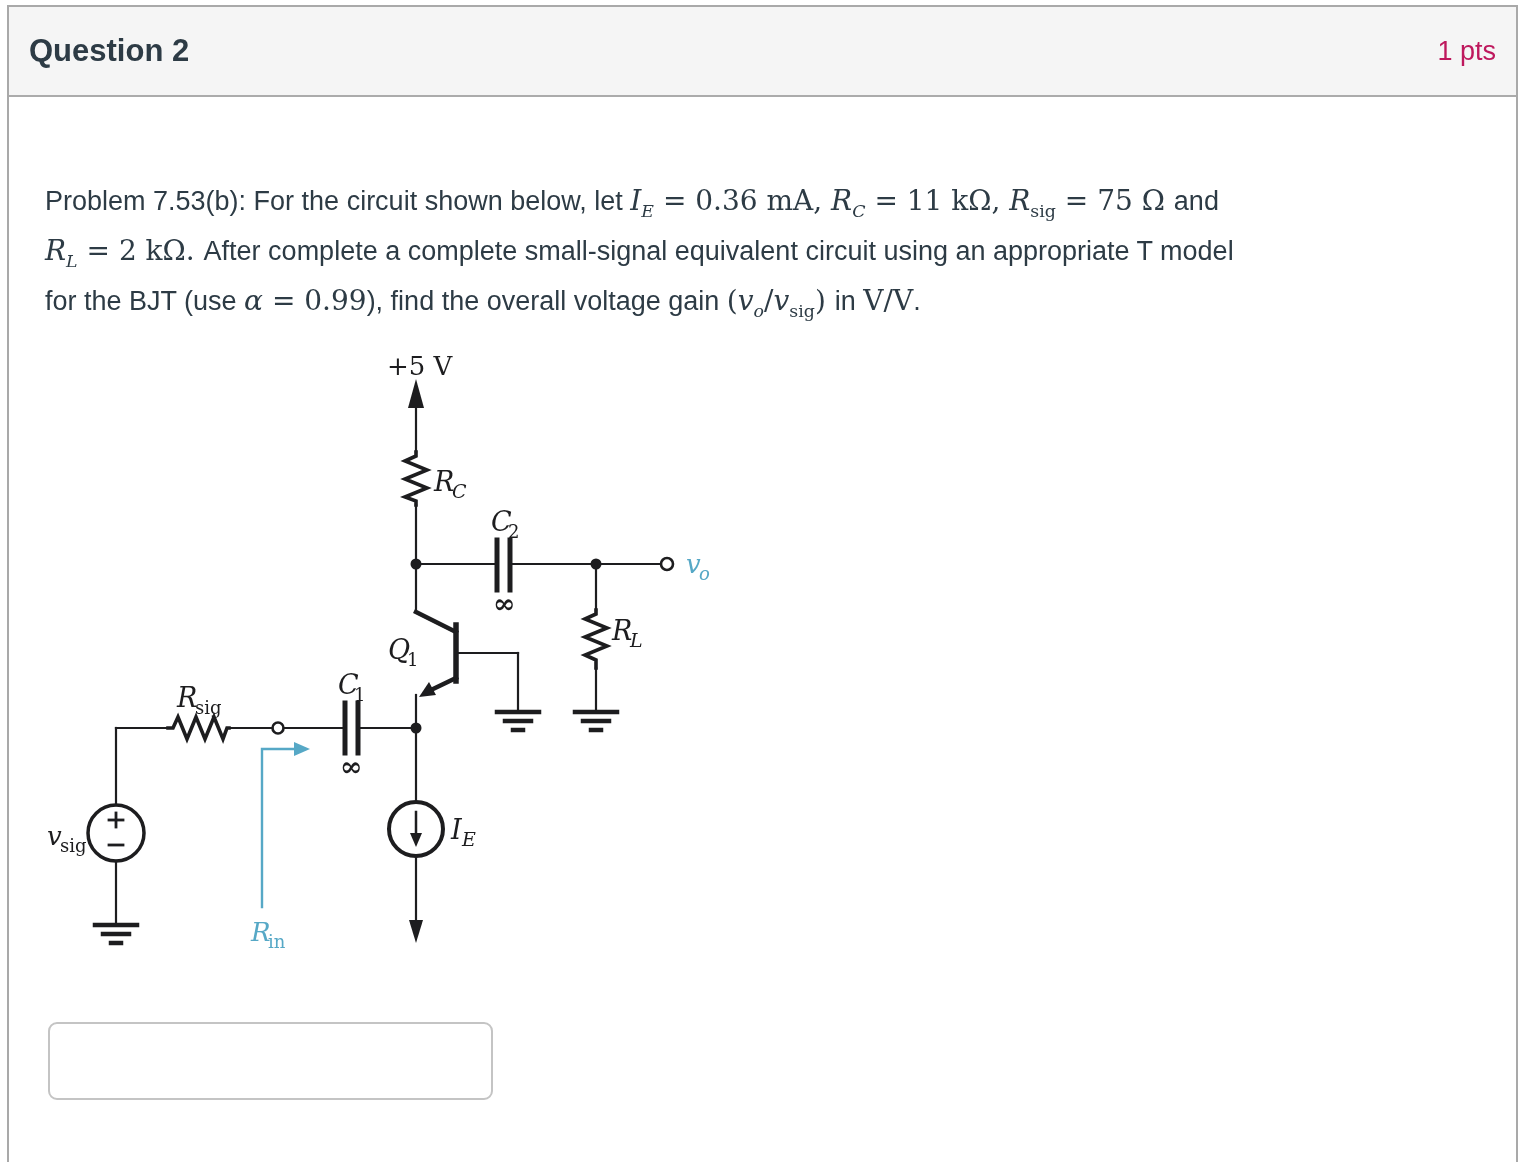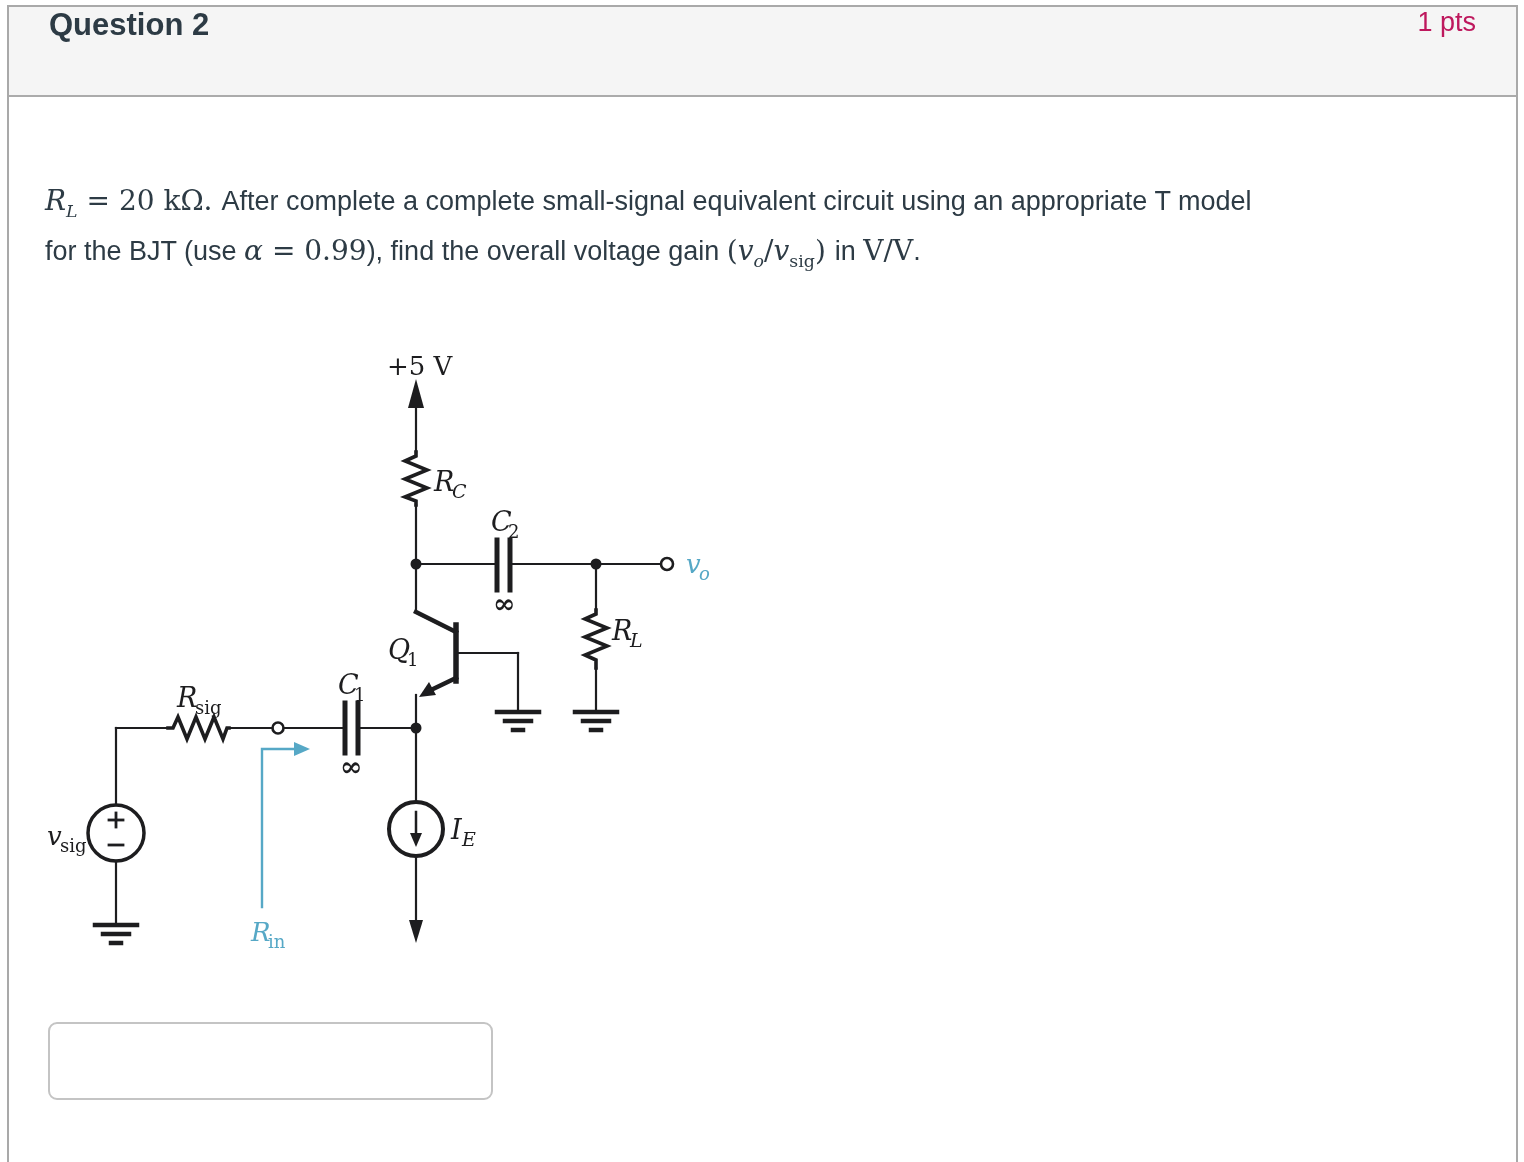--- a/index.html
+++ b/index.html
@@ -1,19 +1,19 @@
 <!DOCTYPE html>
 <html><head>
 <meta charset="utf-8">
 <style>
   html,body{margin:0;padding:0;width:1524px;height:1162px;overflow:hidden;background:#fff;}
   .card{position:absolute;left:7px;top:5px;width:1511px;height:1200px;background:#fff;
         border:2px solid #a9a9a9;box-sizing:border-box;}
   .qheader{height:88px;background:#f5f5f5;border-bottom:2px solid #ababab;
-        display:flex;align-items:flex-start;justify-content:space-between;padding:0 40px;}
+        display:flex;align-items:center;justify-content:space-between;padding:0 20px;}
   .qtitle{font-family:"Liberation Sans",sans-serif;font-weight:700;font-size:31px;color:#2d3b45;}
   .qpts{font-family:"Liberation Sans",sans-serif;font-weight:400;font-size:27px;color:#be185d;}
   .problem{position:absolute;left:45px;top:176px;width:1445px;color:#2d3b45;font-size:27px;}
   .pline{line-height:49px;white-space:nowrap;}
   .p {font-family:"Liberation Sans",sans-serif;}
   .mi{font-family:"DejaVu Serif",serif;font-style:italic;font-size:28px;}
   .mr{font-family:"DejaVu Serif",serif;font-style:normal;font-size:28px;}
   .pline sub{font-size:0.62em;line-height:0;}
   .pline sub.si{font-style:italic;font-family:"DejaVu Serif",serif;}
   .pline sub.sr{font-style:normal;font-family:"DejaVu Serif",serif;}
@@ -35,21 +35,22 @@
 <body>
 
 <div class="card">
   <div class="qheader">
     <div class="qtitle">Question 2</div>
     <div class="qpts">1 pts</div>
   </div>
 </div>
 
 <div class="problem">
-    <div class="pline"><span class="mi">R<sub class="si">L</sub></span><span class="mr"> = 20 kΩ. </span><span class="p">After complete a complete small-signal equivalent circuit using an appropriate T model</span></div>
+    <div class="pline"><span class="p">Problem 7.53(b): For the circuit shown below, let </span><span class="mi">I<sub class="si">E</sub></span><span class="mr"> = 0.36 mA, </span><span class="mi">R<sub class="si">C</sub></span><span class="mr"> = 11 kΩ, </span><span class="mi">R<sub class="sr">sig</sub></span><span class="mr"> = 75 Ω </span><span class="p">and</span></div>
+    <div class="pline"><span class="mi">R<sub class="si">L</sub></span><span class="mr"> = 2 kΩ. </span><span class="p">After complete a complete small-signal equivalent circuit using an appropriate T model</span></div>
     <div class="pline"><span class="p">for the BJT (use </span><span class="mi">α</span><span class="mr"> = 0.99</span><span class="p">), find the overall voltage gain </span><span class="mr">(</span><span class="mi">v<sub class="si">o</sub></span><span class="mr">/</span><span class="mi">v<sub class="sr">sig</sub></span><span class="mr">) </span><span class="p">in </span><span class="mr">V/V</span><span class="p">.</span></div>
   </div>
 
 <svg class="circuit" width="760" height="620" viewBox="0 340 760 620" fill="none" stroke="#1d1d1f" stroke-width="2.2" stroke-linecap="square">
 
   <g>
     <text class="clr" x="387" y="375" stroke="none" fill="#1d1d1f">+5 V</text>
     <line x1="416" y1="404" x2="416" y2="452"></line>
     <polygon points="416,379 408,408 424,408" fill="#1d1d1f" stroke="none"></polygon>
   </g>

